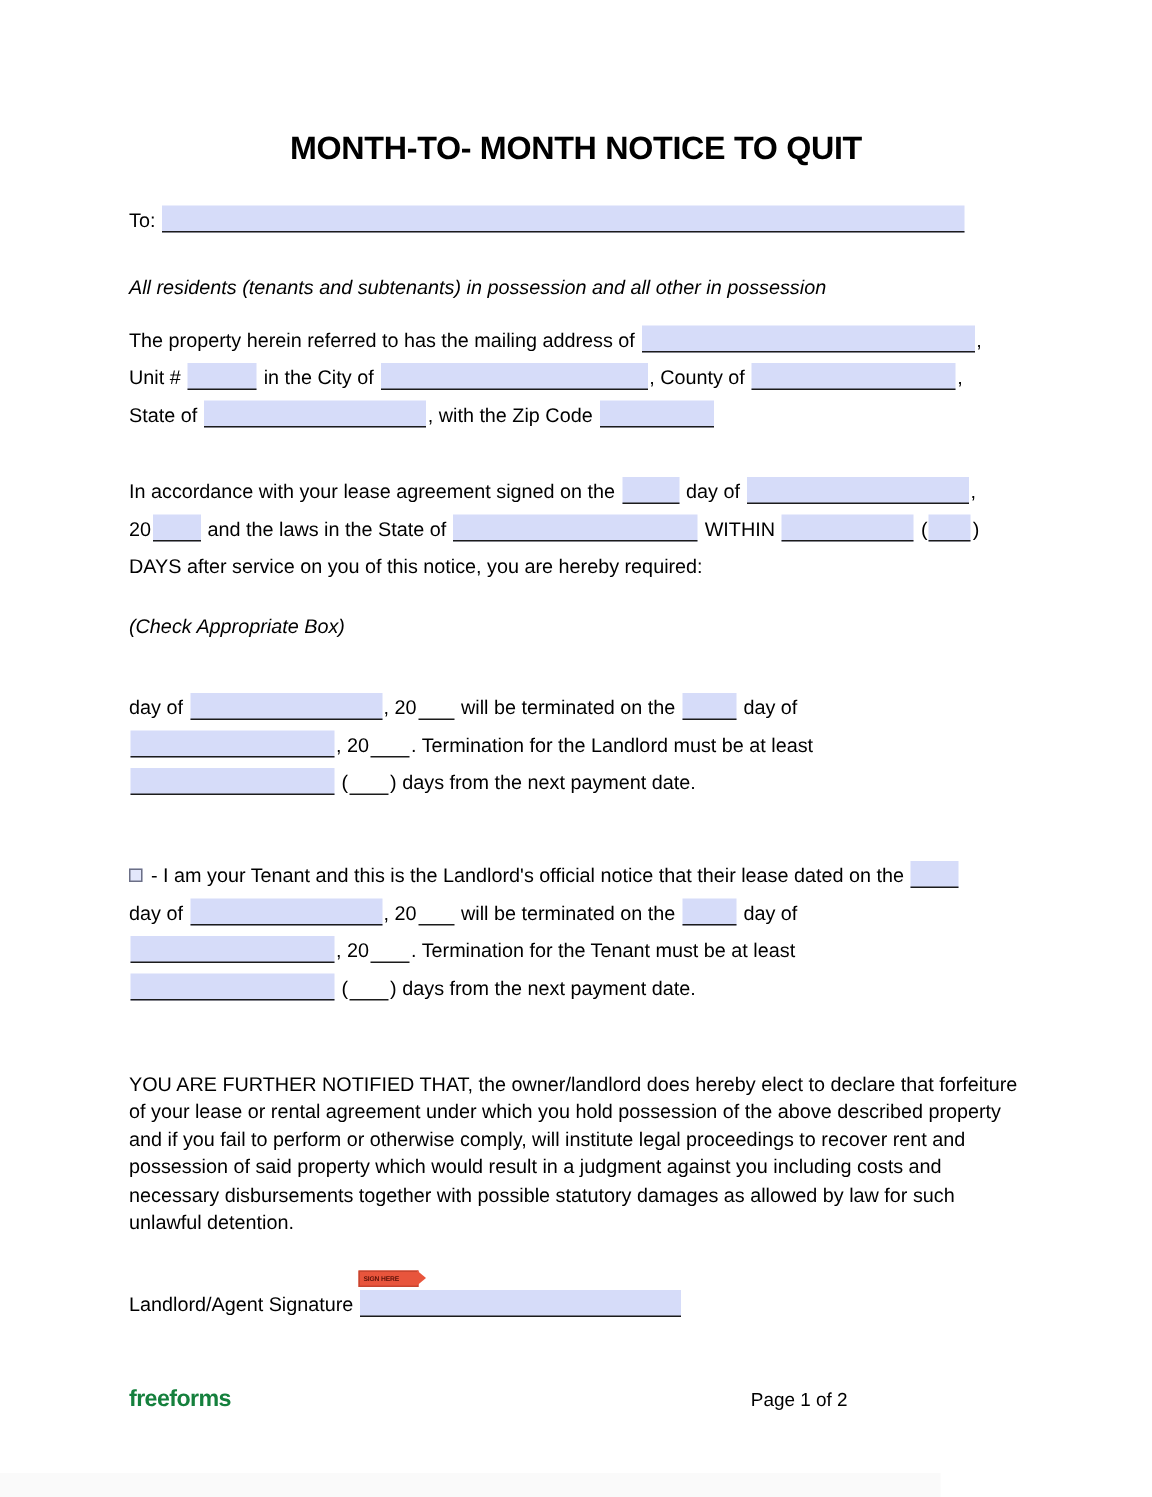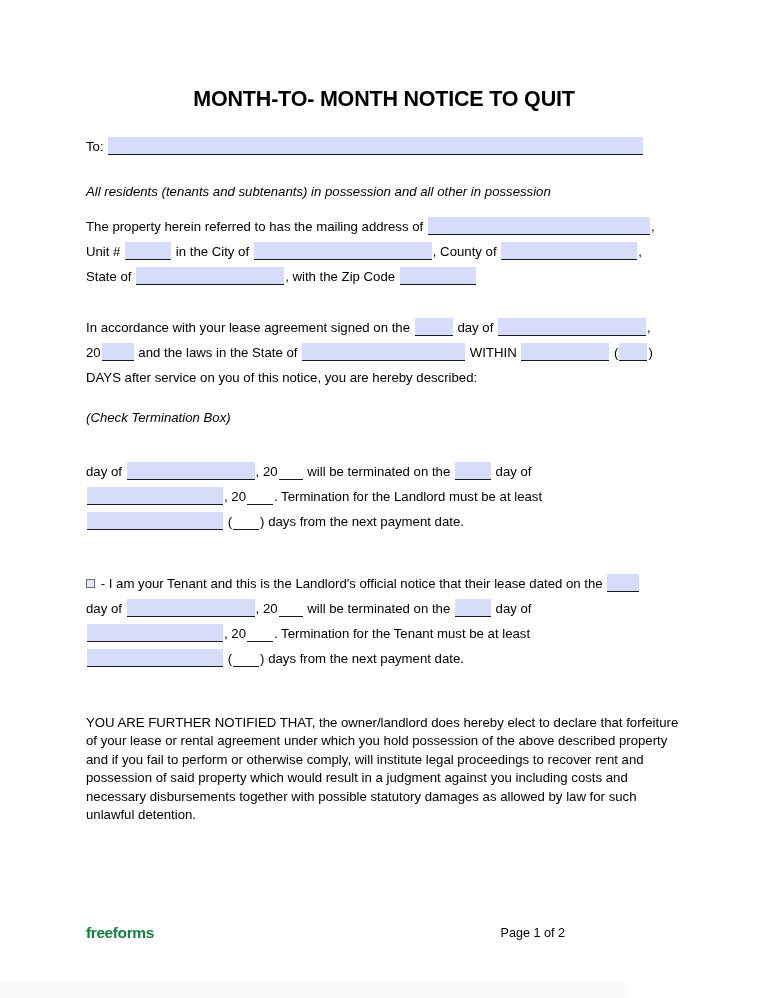--- a/index.html
+++ b/index.html
@@ -238,24 +238,24 @@
       <div class="line">
         <span>20</span><span class="blank w-yr"></span>
         <span>and the laws in the State of</span>
         <span class="blank w-stateb"></span>
         <span class="b">WITHIN</span>
         <span class="blank w-within"></span>
         <span class="b">(</span><span class="blank w-paren"></span><span class="b">)</span>
       </div>
       <div class="line">
         <span class="b">DAYS</span>
-        <span>after service on you of this notice, you are hereby described:</span>
+        <span>after service on you of this notice, you are hereby required:</span>
       </div>
       <div class="line blk-check">
-        <span class="i">(Check Termination Box)</span>
+        <span class="i">(Check Appropriate Box)</span>
       </div>
     </div>
 
     <div class="blk-cb1">
       <div class="line">
         <span>day of</span>
         <span class="blank w-cbmonth"></span><span>,</span>
         <span>20</span><span class="blank nofill w-cbyr"></span>
         <span>will be terminated on the</span>
         <span class="blank w-cbday2"></span>
@@ -294,20 +294,29 @@
         <span class="blank w-days"></span>
         <span>(</span><span class="blank nofill w-daysp"></span><span>)</span>
         <span>days from the next payment date.</span>
       </div>
     </div>
 
     <div class="para blk-notified">
       <span class="b">YOU ARE FURTHER NOTIFIED THAT,</span><span> the owner/landlord does hereby elect to declare that forfeiture of your lease or rental agreement under which you hold possession of the above described property and if you fail to perform or otherwise comply, will institute legal proceedings to recover rent and possession of said property which would result in a judgment against you including costs and necessary disbursements together with possible statutory damages as allowed by law for such unlawful detention.</span>
     </div>
 
+    <div class="sig-row blk-sig">
+      <span>Landlord/Agent Signature</span>
+      <span class="sig-blank-wrap">
+        <span class="sig-tag">
+          <span class="sig-tag-text">SIGN HERE</span>
+        </span>
+        <span class="blank w-sig"></span>
+      </span>
+    </div>
 
   </div>
 
   <div class="footer">
     <div class="logo"><span class="logo-free">free</span><span class="logo-forms">forms</span></div>
     <div class="page-num">Page 1 of 2</div>
   </div>
 
   <div class="page-bottom-band"></div>
 

